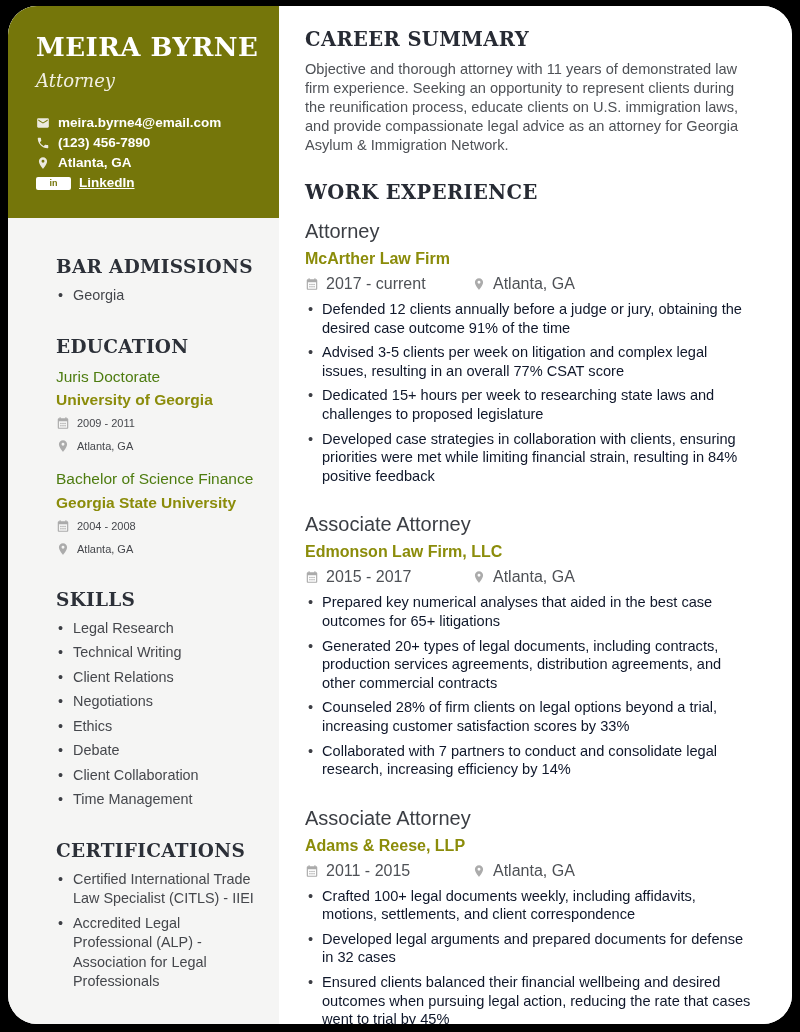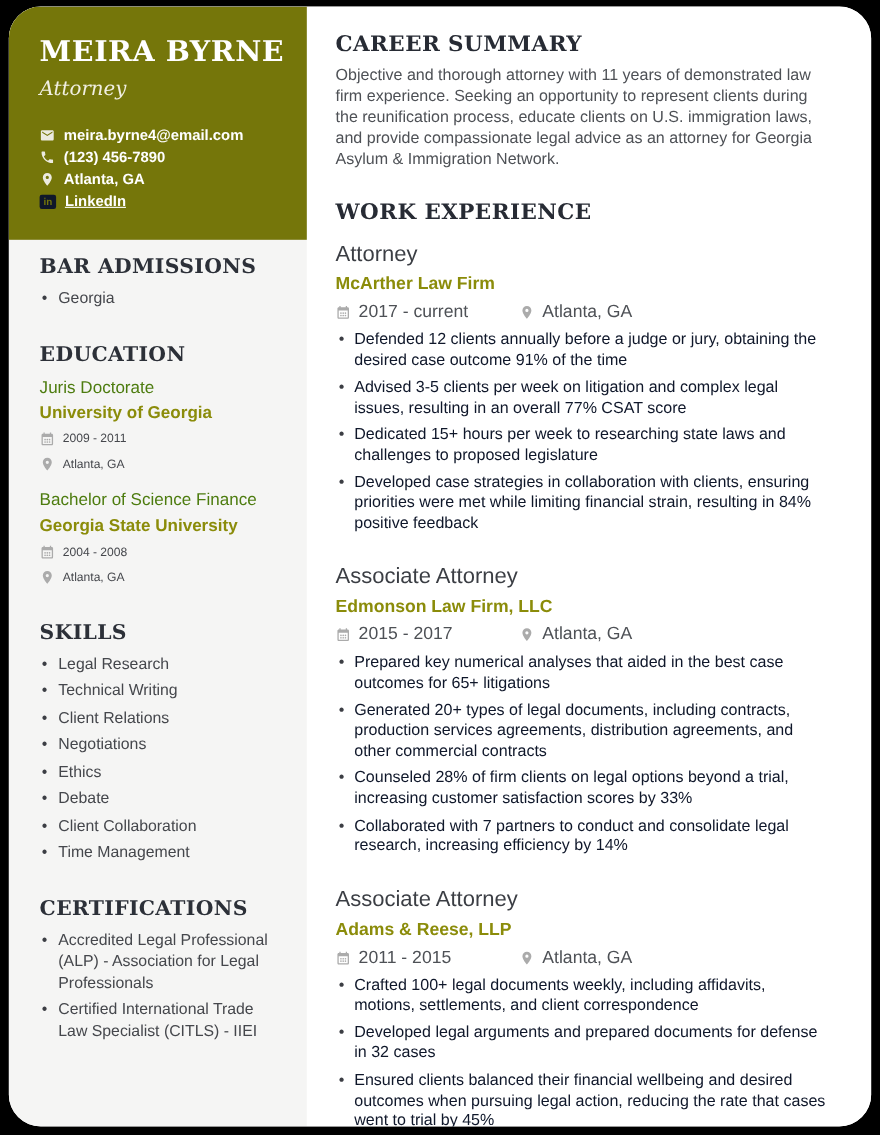--- a/index.html
+++ b/index.html
@@ -52,34 +52,34 @@
     align-items: center;
     gap: 8px;
     font-size: 13.5px;
     font-weight: bold;
     line-height: 20px;
     color: #ffffff;
   }
   .contact-list .cicon { width: 14px; height: 14px; flex-shrink: 0; display: inline-flex; }
   .contact-list .cicon svg { width: 14px; height: 14px; fill: #eceadf; }
   .linkedin-badge {
-    width: 15px; height: 13px;
-    background: #0f172a;
+    width: 35px; height: 13px;
+    background: #ffffff;
     border-radius: 2px;
     color: #75760a;
     font-size: 9px;
     font-weight: bold;
     display: inline-flex;
     align-items: center;
     justify-content: center;
     flex-shrink: 0;
   }
   .linkedin-link { text-decoration: underline; cursor: pointer; }
 
-  .side-body { padding: 14px 20px 0 28px; }
+  .side-body { padding: 38px 20px 0 28px; margin-left: 20px; }
   .side-heading {
     font-family: "DejaVu Serif", serif;
     font-weight: bold;
     font-size: 18.5px;
     letter-spacing: 0.3px;
     color: #2c3038;
   }
   .side-section { margin-bottom: 30px; }
   .dot-list { list-style: none; margin-top: 9px; }
   .dot-list li {
@@ -283,22 +283,22 @@
           <li>Ethics</li>
           <li>Debate</li>
           <li>Client Collaboration</li>
           <li>Time Management</li>
         </ul>
       </section>
 
       <section class="side-section">
         <h2 class="side-heading">CERTIFICATIONS</h2>
         <ul class="dot-list">
+          <li>Certified International Trade Law Specialist (CITLS) - IIEI</li>
           <li>Accredited Legal Professional (ALP) - Association for Legal Professionals</li>
-          <li>Certified International Trade Law Specialist (CITLS) - IIEI</li>
         </ul>
       </section>
 
     </div>
   </aside>
 
   <main class="main">
 
     <section>
       <h2 class="main-heading">CAREER SUMMARY</h2>

